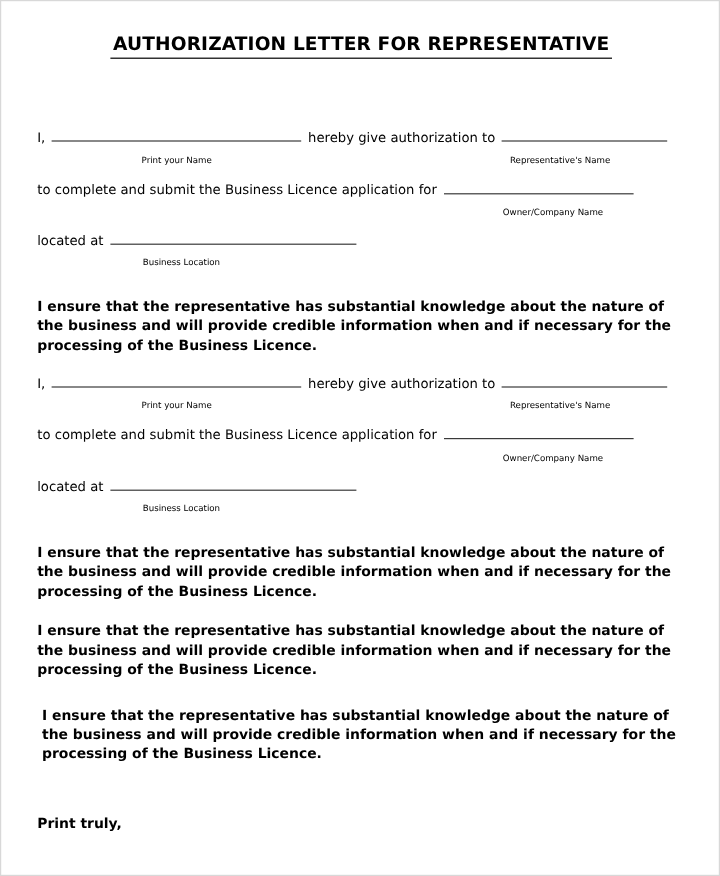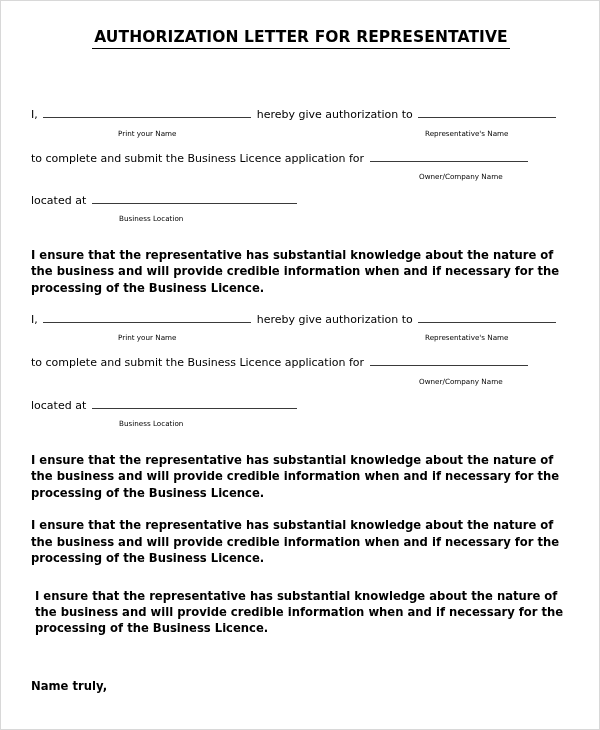--- a/index.html
+++ b/index.html
@@ -181,16 +181,16 @@
     <div style="height:30px"></div>
     <div class="body-text">I ensure that the representative has substantial knowledge about the nature of the business and will provide credible information when and if necessary for the processing of the Business Licence.</div>
 
     <div style="height:16px"></div>
     <div class="body-text">I ensure that the representative has substantial knowledge about the nature of the business and will provide credible information when and if necessary for the processing of the Business Licence.</div>
 
     <div style="height:21px"></div>
     <div class="body-text" style="padding-left:4px">I ensure that the representative has substantial knowledge about the nature of the business and will provide credible information when and if necessary for the processing of the Business Licence.</div>
 
     <div style="height:41px"></div>
-    <div class="body-text">Name truly,</div>
+    <div class="body-text">Print truly,</div>
 
   </div>
 </div>
 
 </body></html>

